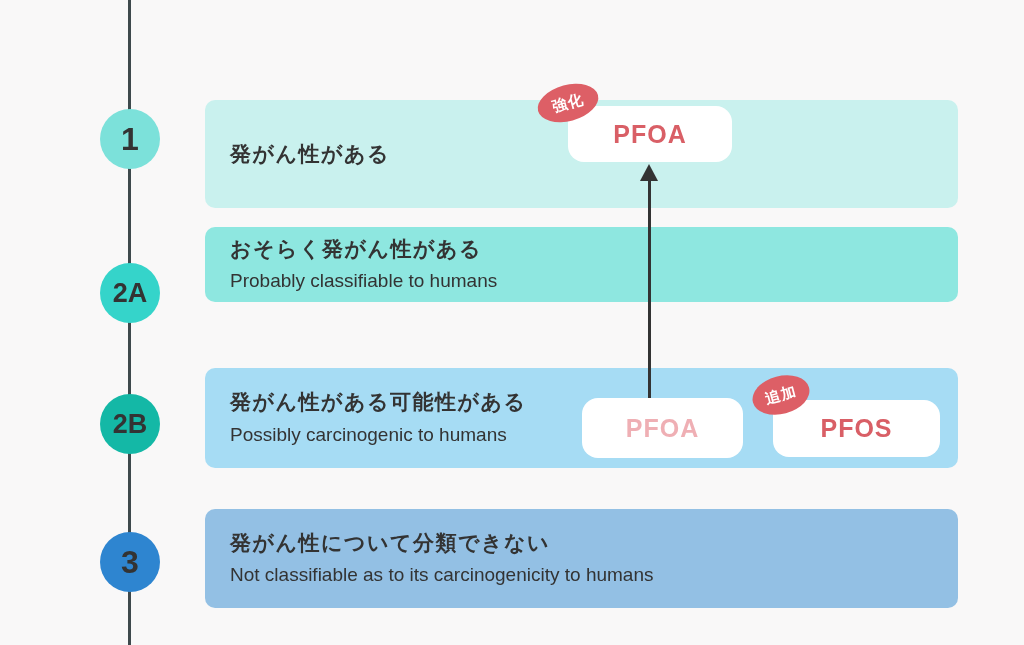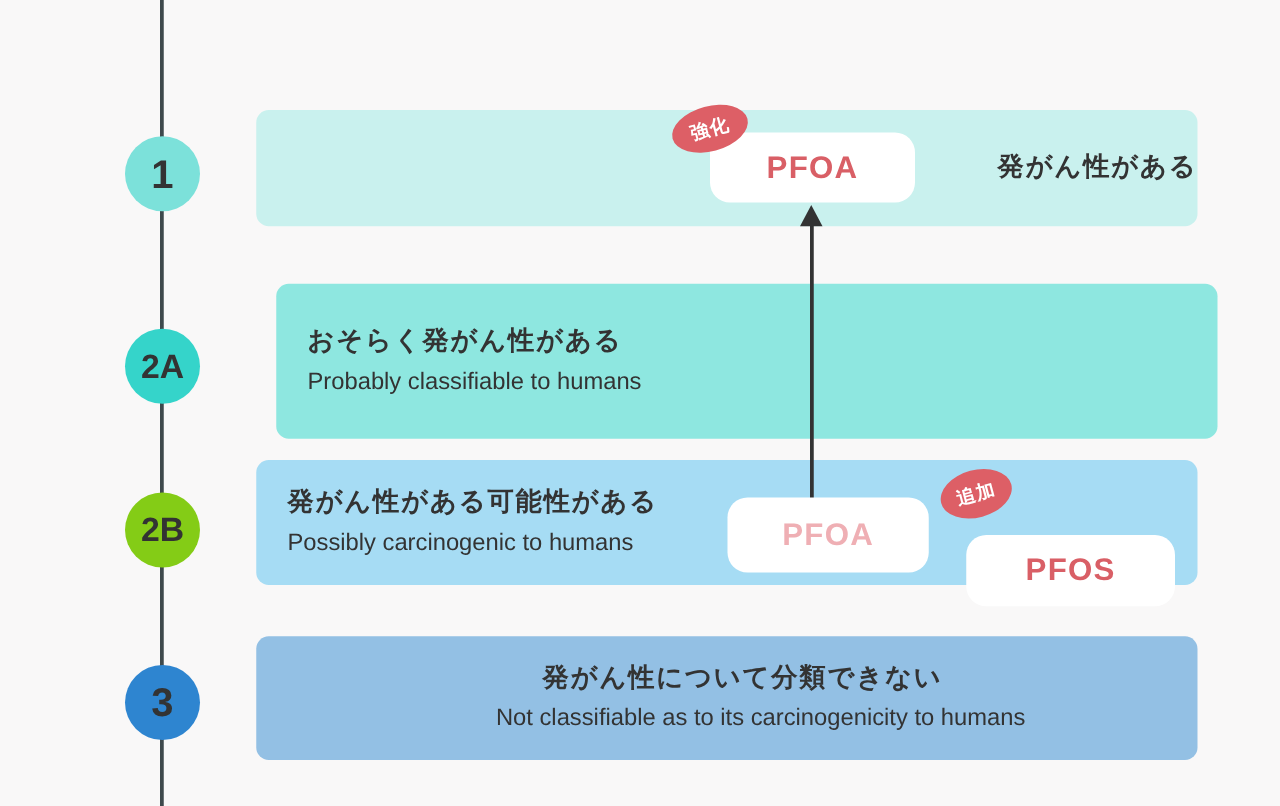--- a/index.html
+++ b/index.html
@@ -17,24 +17,24 @@
     position:absolute;left:128px;top:0;width:3px;height:645px;
     background:#3e494c;
   }
   
   .band{
     position:absolute;left:205px;width:753px;
     border-radius:10px;
     display:flex;flex-direction:column;justify-content:center;
     padding-left:25px;box-sizing:border-box;
   }
-  .band-1{top:88px;height:93px;align-items:flex-end;}
-  .band-2a{top:227px;height:124px;margin-left:16px;}
+  .band-1{top:100px;height:108px;}
+  .band-2a{top:227px;height:75px;}
   .band-2b{top:368px;height:100px;}
-  .band-3{top:509px;height:99px;text-align:center;}
+  .band-3{top:509px;height:99px;}
   .jp{
     font-size:21px;font-weight:bold;color:#333;
     letter-spacing:1.5px;line-height:1.25;
   }
   .en{
     font-size:19px;color:#333;margin-top:8px;line-height:1.2;
   }
   
   .circle{
     position:absolute;left:100px;width:60px;height:60px;
@@ -98,46 +98,46 @@
     <div class="en" style="color: rgb(51, 51, 51);">Probably classifiable to humans</div>
   </div>
   <div class="circle circle-2a" style="background-color: rgb(53, 212, 202);">
     <span>2A</span>
   </div>
 
   <div class="band band-2b" style="background-color: rgb(166, 220, 244);">
     <div class="jp" style="color: rgb(51, 51, 51);">発がん性がある可能性がある</div>
     <div class="en" style="color: rgb(51, 51, 51);">Possibly carcinogenic to humans</div>
   </div>
-  <div class="circle circle-2b" style="background-color: #84cc16;">
+  <div class="circle circle-2b" style="background-color: #14b8a6;">
     <span>2B</span>
   </div>
 
   <div class="band band-3" style="background-color: rgb(147, 192, 228);">
     <div class="jp" style="color: rgb(51, 51, 51);">発がん性について分類できない</div>
-    <div class="en" style="color: rgb(51, 51, 51); margin-left: 29px;">Not classifiable as to its carcinogenicity to humans</div>
+    <div class="en" style="color: rgb(51, 51, 51);">Not classifiable as to its carcinogenicity to humans</div>
   </div>
   <div class="circle circle-3" style="background-color: rgb(46, 133, 208);">
     <span>3</span>
   </div>
 
   <div class="arrow-shaft" style="background-color: rgb(51, 51, 51);"></div>
   <div class="arrow-head"></div>
 
   <div class="pill pill-pfoa-1" style="background-color: rgb(255, 255, 255);">
     <span style="color: rgb(217, 95, 102);">PFOA</span>
   </div>
   <div class="badge badge-kyoka" style="background-color: rgb(221, 95, 102);">
     <span>強化</span>
   </div>
 
   <div class="pill pill-pfoa-2b" style="background-color: rgb(255, 255, 255);">
     <span style="color: rgb(239, 175, 180);">PFOA</span>
   </div>
 
-  <div class="pill pill-pfos-2b" style="background-color: rgb(255, 255, 255); margin-top: 28px;">
+  <div class="pill pill-pfos-2b" style="background-color: rgb(255, 255, 255);">
     <span style="color: rgb(217, 95, 102);">PFOS</span>
   </div>
   <div class="badge badge-tsuika" style="background-color: rgb(221, 95, 102);">
     <span>追加</span>
   </div>
 
 </div>
 
 </body></html>

